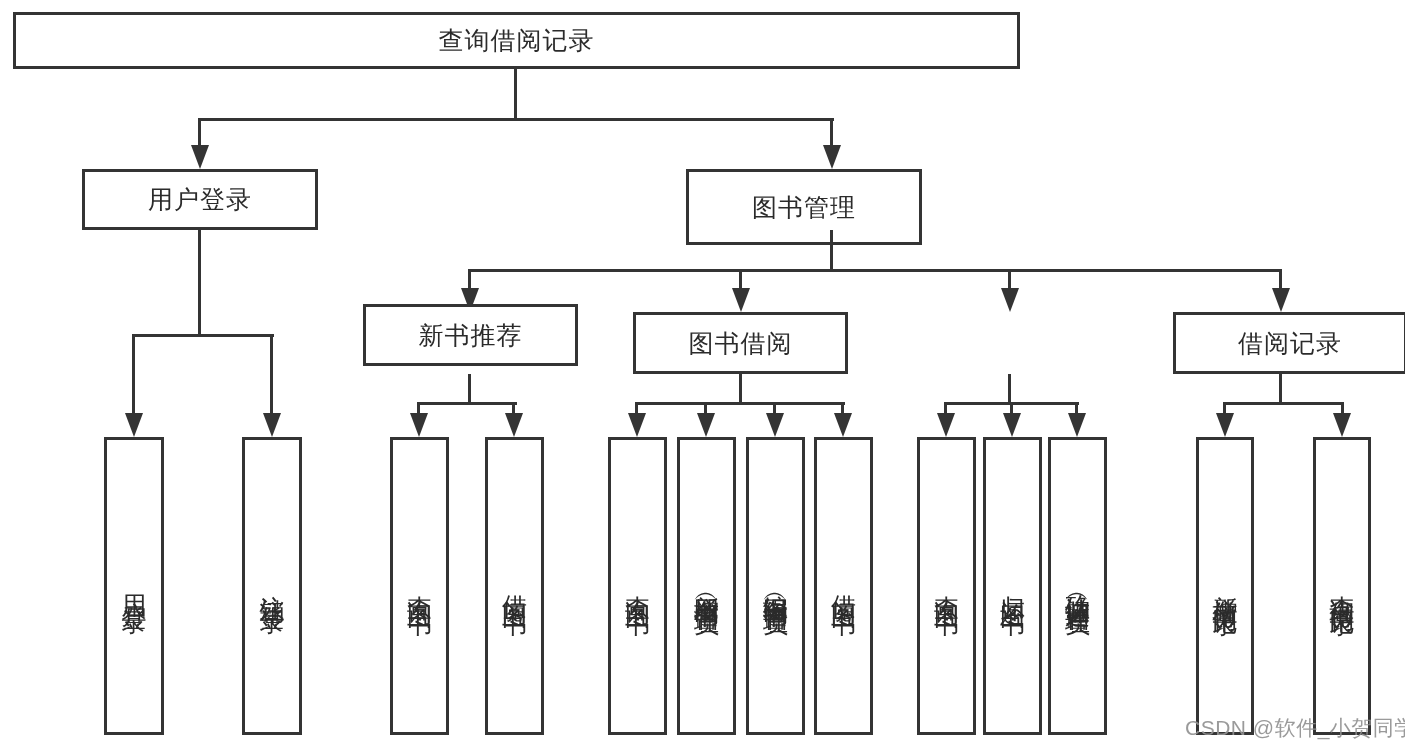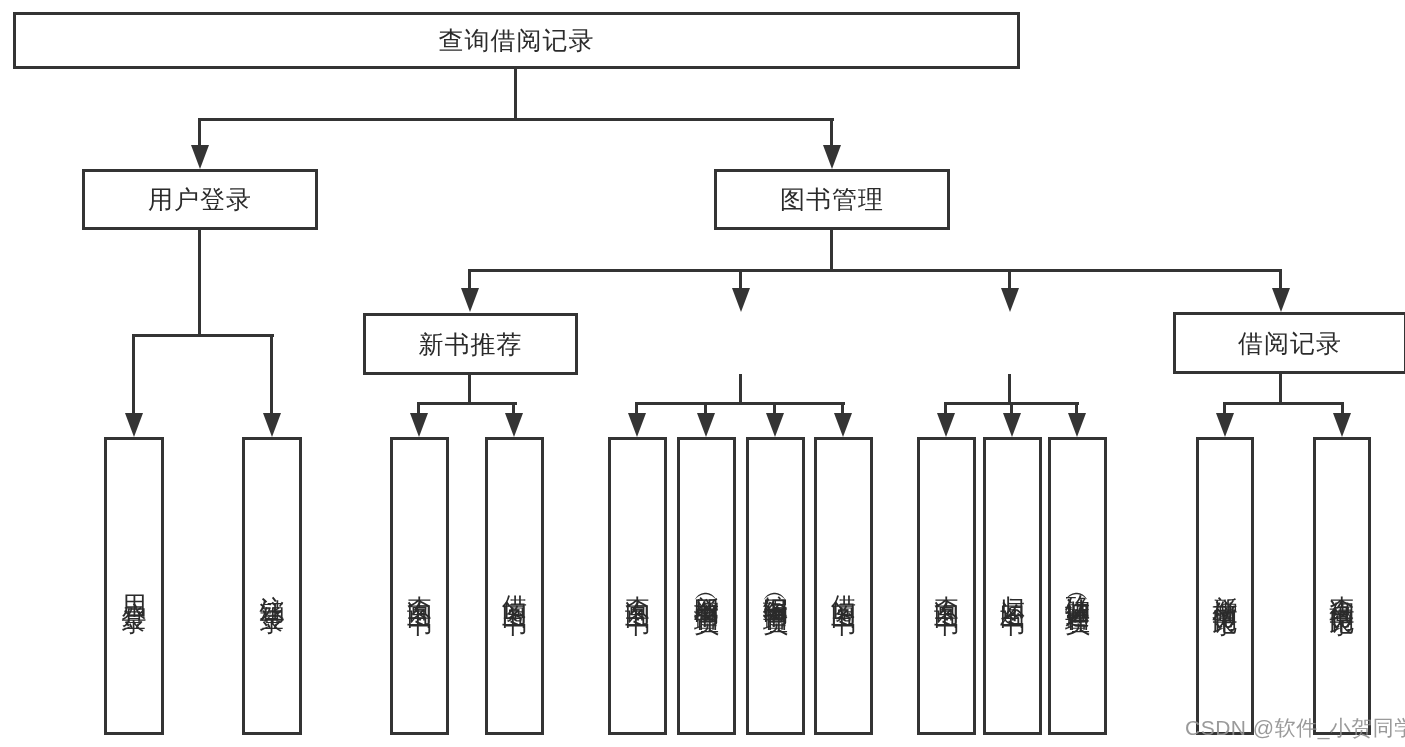--- a/index.html
+++ b/index.html
@@ -48,21 +48,21 @@
   <div class="vline" style="left:514px;top:69px;height:51px;"></div>
   <div class="hline" style="left:198px;top:118px;width:636px;"></div>
   <div class="vline" style="left:198px;top:121px;height:26px;"></div>
   <div class="arrow" style="left:191px;top:145px;"></div>
   <div class="vline" style="left:830px;top:121px;height:26px;"></div>
   <div class="arrow" style="left:823px;top:145px;"></div>
 
   <div class="box" style="left:82px;top:169px;width:236px;height:61px;">
     <span>用户登录</span>
   </div>
-  <div class="box" style="left:714px;top:169px;width:236px;height:61px;">
+  <div class="box" style="left:686px;top:169px;width:236px;height:76px;">
     <span>图书管理</span>
   </div>
 
   <div class="vline" style="left:198px;top:230px;height:106px;"></div>
   <div class="hline" style="left:132px;top:334px;width:142px;"></div>
   <div class="vline" style="left:132px;top:337px;height:77px;"></div>
   <div class="arrow" style="left:125px;top:413px;"></div>
   <div class="vline" style="left:270px;top:337px;height:77px;"></div>
   <div class="arrow" style="left:263px;top:413px;"></div>
 
@@ -70,22 +70,25 @@
   <div class="hline" style="left:468px;top:269px;width:814px;"></div>
   <div class="vline" style="left:468px;top:272px;height:17px;"></div>
   <div class="arrow" style="left:461px;top:288px;"></div>
   <div class="vline" style="left:739px;top:272px;height:17px;"></div>
   <div class="arrow" style="left:732px;top:288px;"></div>
   <div class="vline" style="left:1008px;top:272px;height:17px;"></div>
   <div class="arrow" style="left:1001px;top:288px;"></div>
   <div class="vline" style="left:1279px;top:272px;height:17px;"></div>
   <div class="arrow" style="left:1272px;top:288px;"></div>
 
-  <div class="box" style="left:363px;top:313px;width:215px;height:62px;">
+  <div class="box" style="left:363px;top:304px;width:215px;height:62px;">
     <span>新书推荐</span>
+  </div>
+  <div class="box" style="left:633px;top:312px;width:215px;height:62px;">
+    <span>图书借阅</span>
   </div>
   <div class="box" style="left:1173px;top:312px;width:234px;height:62px;">
     <span>借阅记录</span>
   </div>
 
   <div class="vline" style="left:468px;top:374px;height:30px;"></div>
   <div class="hline" style="left:417px;top:402px;width:100px;"></div>
   <div class="vline" style="left:417px;top:405px;height:9px;"></div>
   <div class="arrow" style="left:410px;top:413px;"></div>
   <div class="vline" style="left:512px;top:405px;height:9px;"></div>

